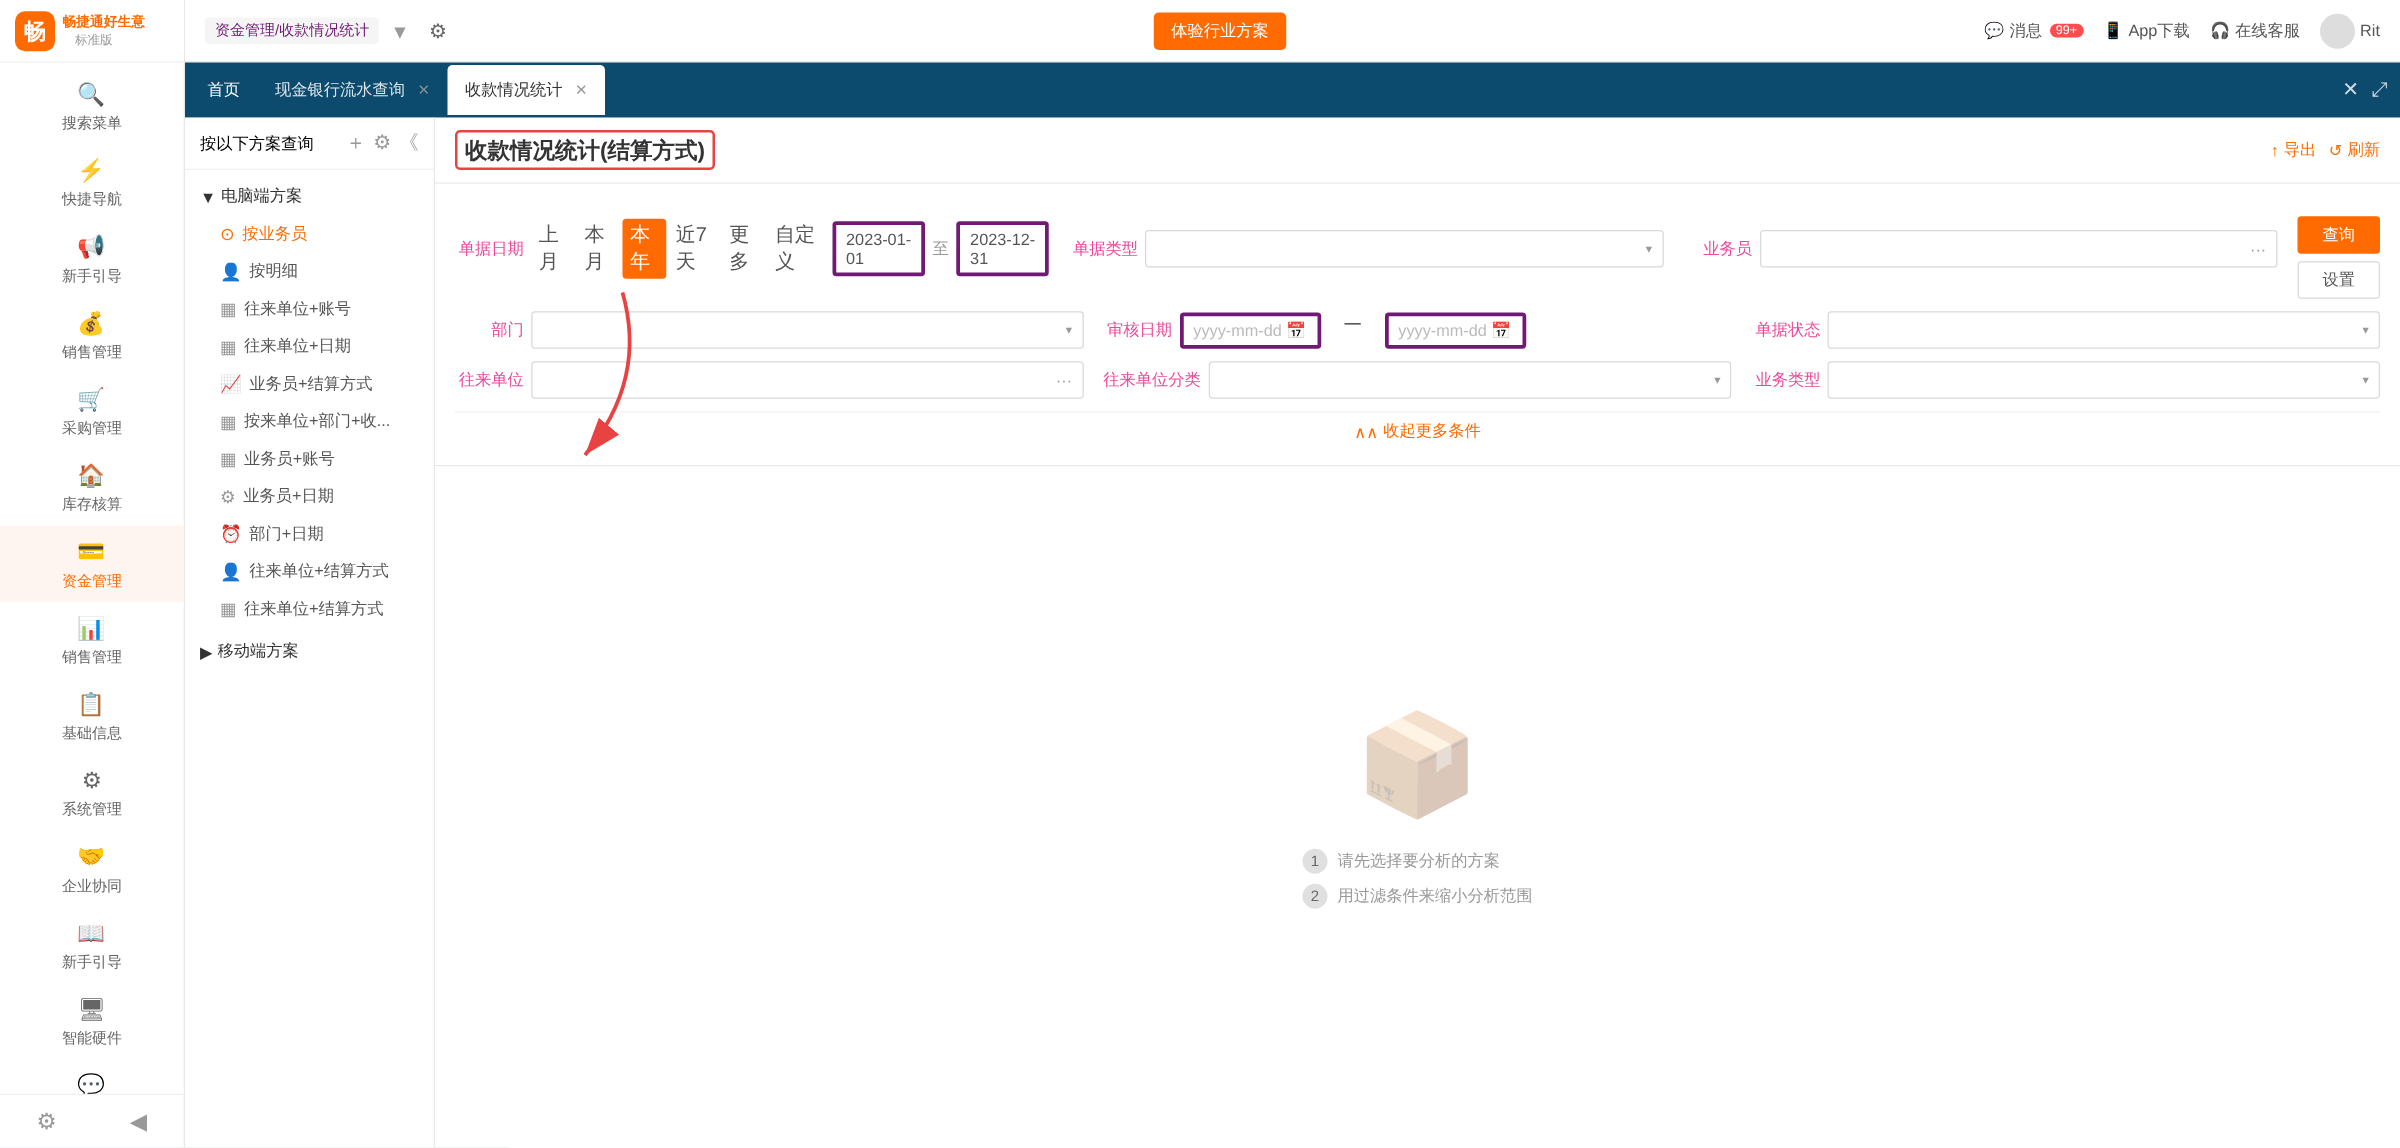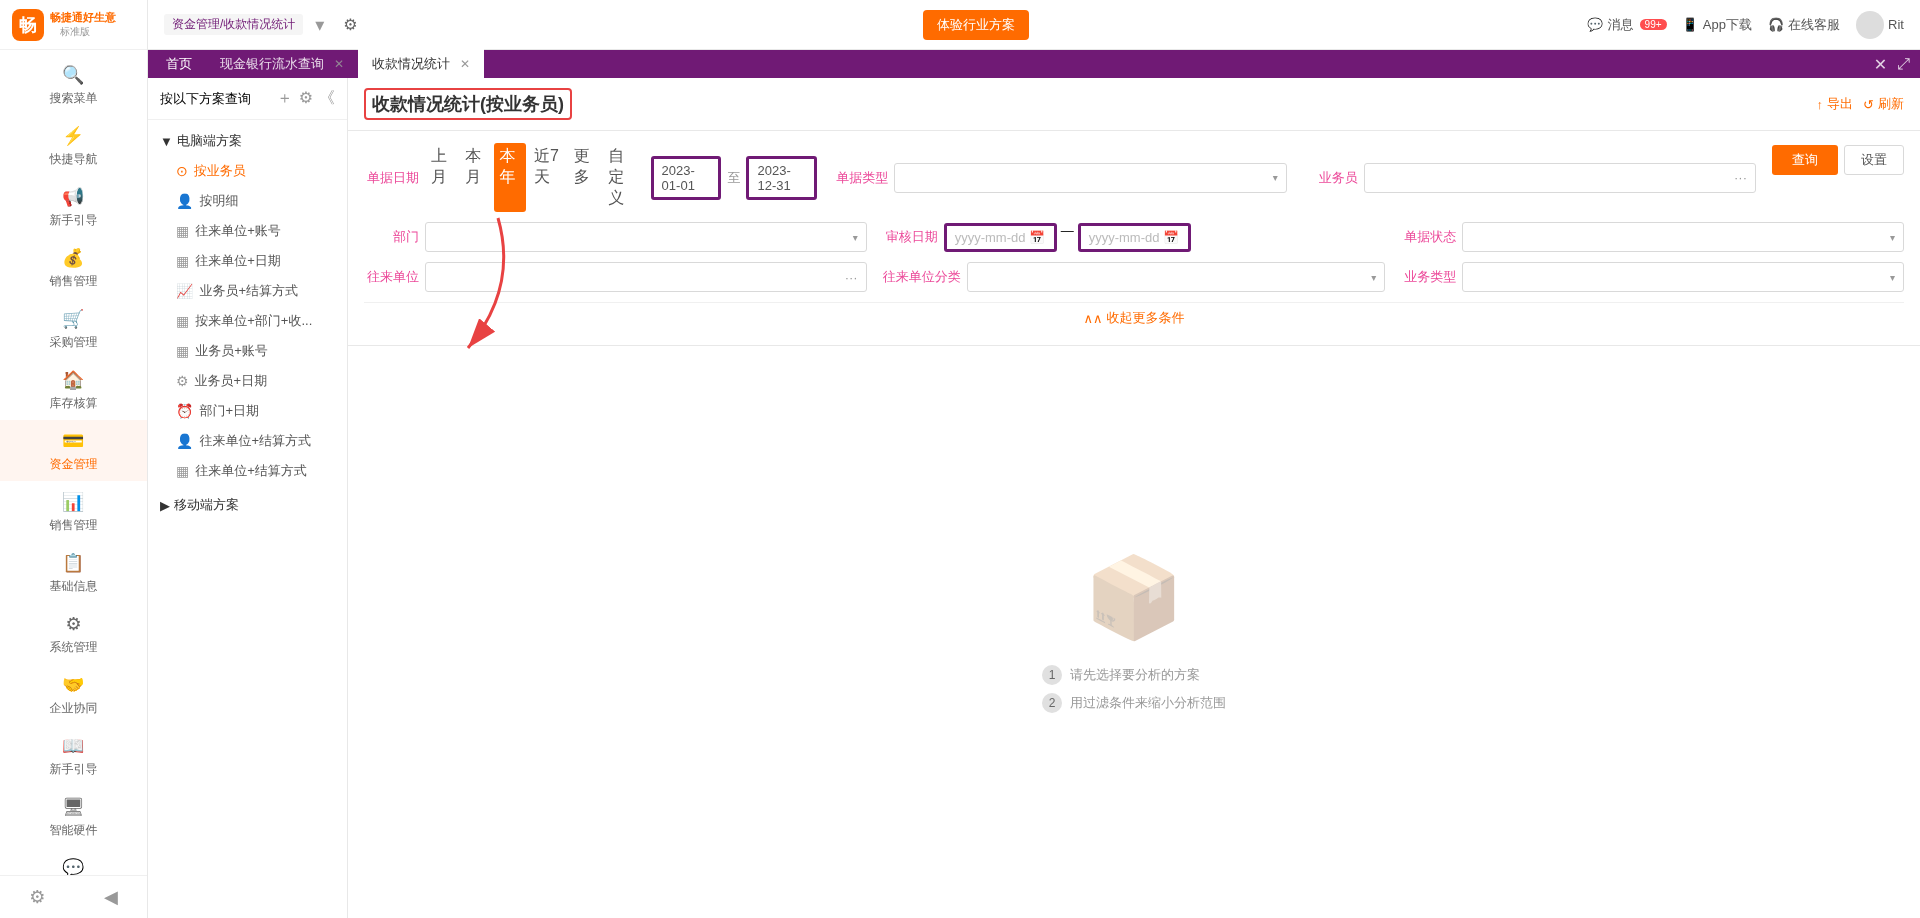--- a/index.html
+++ b/index.html
@@ -27,21 +27,21 @@
     .breadcrumb-text { color: #701a75; font-size: 12px; background: #f5f5f5; padding: 2px 8px; border-radius: 3px; }
     .topbar-actions { display: flex; align-items: center; gap: 8px; }
     .gear-btn { width: 28px; height: 28px; border: none; background: none; cursor: pointer; color: #666; font-size: 16px; display: flex; align-items: center; justify-content: center; }
     .trial-btn { background: #ff6b00; color: #fff; border: none; padding: 6px 14px; border-radius: 4px; cursor: pointer; font-size: 13px; }
     .topbar-right { display: flex; align-items: center; gap: 16px; }
     .topbar-right-item { display: flex; align-items: center; gap: 4px; color: #555; cursor: pointer; font-size: 13px; }
     .badge { background: #ff4d4f; color: #fff; border-radius: 10px; padding: 0 5px; font-size: 10px; margin-left: 2px; }
     .user-avatar { width: 28px; height: 28px; background: #ddd; border-radius: 50%; }
 
     
-    .tabs { height: 28px; background: #701a75; display: flex; align-items: center; padding: 0 0 0 4px; flex-shrink: 0; }
+    .tabs { height: 44px; background: #0c4a6e; display: flex; align-items: center; padding: 0 0 0 4px; flex-shrink: 0; }
     .tab { display: flex; align-items: center; padding: 0 14px; height: 40px; color: #fff; cursor: pointer; font-size: 13px; gap: 6px; opacity: 0.85; }
     .tab.active { background: #fff; color: #333; opacity: 1; border-radius: 4px 4px 0 0; }
     .tab-close { font-size: 12px; color: #999; margin-left: 4px; }
     .tab-home { opacity: 1; font-size: 13px; }
     .tabs-right { margin-left: auto; display: flex; align-items: center; gap: 10px; padding-right: 10px; }
     .tab-action { color: #fff; cursor: pointer; font-size: 16px; opacity: 0.8; }
 
     
     .filter-panel { width: 200px; background: #fff; border-right: 1px solid #e8e8e8; flex-shrink: 0; overflow-y: auto; }
     .filter-panel-header { display: flex; align-items: center; justify-content: space-between; padding: 10px 12px; border-bottom: 1px solid #f0f0f0; }
@@ -71,21 +71,21 @@
     .query-input .placeholder { color: #bbb; }
     .query-input .arrow { color: #999; font-size: 10px; }
     .date-tabs { display: flex; gap: 2px; }
     .date-tab { padding: 3px 6px; border-radius: 3px; cursor: pointer; font-size: 16px; color: #555; }
     .date-tab.active { background: #ff6b00; color: #fff; border-radius: 3px; }
     .date-input { border: 3px solid #701a75; border-radius: 3px; padding: 4px 8px; font-size: 12px; color: #555; display: flex; align-items: center; gap: 4px; }
     .date-separator { color: #999; }
     .collapse-btn { display: flex; align-items: center; justify-content: center; padding: 6px; color: #ff6b00; cursor: pointer; font-size: 12px; gap: 4px; background: #fff; border-top: 1px solid #f0f0f0; }
 
     
-    .query-buttons { display: flex; flex-direction: row; gap: 6px; justify-content: flex-start; align-self: flex-start; margin-top: 2px; }
+    .query-buttons { display: flex; flex-direction: column; gap: 6px; justify-content: flex-start; align-self: flex-start; margin-top: 14px; }
     .query-btn { background: #ff6b00; color: #fff; border: none; padding: 6px 20px; border-radius: 3px; cursor: pointer; font-size: 13px; }
     .setting-btn { background: #fff; color: #555; border: 1px solid #d9d9d9; padding: 5px 16px; border-radius: 3px; cursor: pointer; font-size: 13px; }
 
     
     .empty-state { flex: 1; display: flex; flex-direction: column; align-items: center; justify-content: center; background: #fff; margin: 0; padding: 40px; }
     .empty-hints { display: flex; flex-direction: column; gap: 8px; }
     .empty-hint { display: flex; align-items: center; gap: 8px; color: #999; font-size: 14px; }
     .hint-num { width: 20px; height: 20px; background: #e0e0e0; border-radius: 50%; display: flex; align-items: center; justify-content: center; font-size: 12px; color: #666; flex-shrink: 0; }
 
     
@@ -288,21 +288,21 @@
             <span>▶</span>
             <span>移动端方案</span>
           </div>
         </div>
       </div>
     </div>
 
     <div class="main-content">
 
       <div class="page-header">
-        <div class="page-title red-box">收款情况统计(按业务员)</div>
+        <div class="page-title red-box">收款情况统计(结算方式)</div>
         <div class="page-header-actions">
           <button class="export-btn">
             <span>↑</span>
             <span>导出</span>
           </button>
           <button class="refresh-btn">
             <span>↺</span>
             <span>刷新</span>
           </button>
         </div>
@@ -354,21 +354,21 @@
         <div class="query-row">
           <div class="query-item">
             <span class="query-label">部门</span>
             <div class="query-input">
               <span class="placeholder"></span>
               <span class="arrow">▾</span>
             </div>
           </div>
           <div class="query-item">
             <span class="query-label">审核日期</span>
-            <div style="display:flex;align-items:flex-start;gap:4px;flex:1;">
+            <div style="display:flex;align-items:flex-start;gap:19px;flex:1;">
               <div class="date-input">
                 <span style="color:#bbb;">yyyy-mm-dd</span>
                 <span style="color:#999;">📅</span>
               </div>
               <span>—</span>
               <div class="date-input">
                 <span style="color:#bbb;">yyyy-mm-dd</span>
                 <span style="color:#999;">📅</span>
               </div>
             </div>

